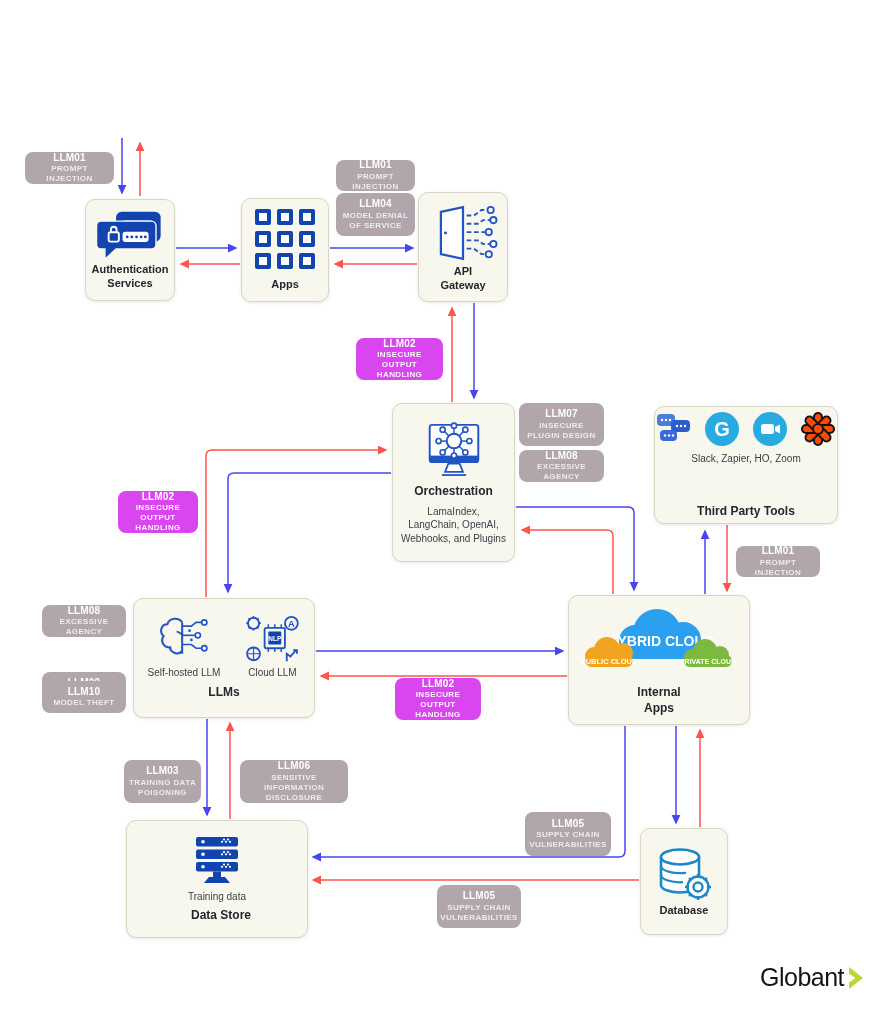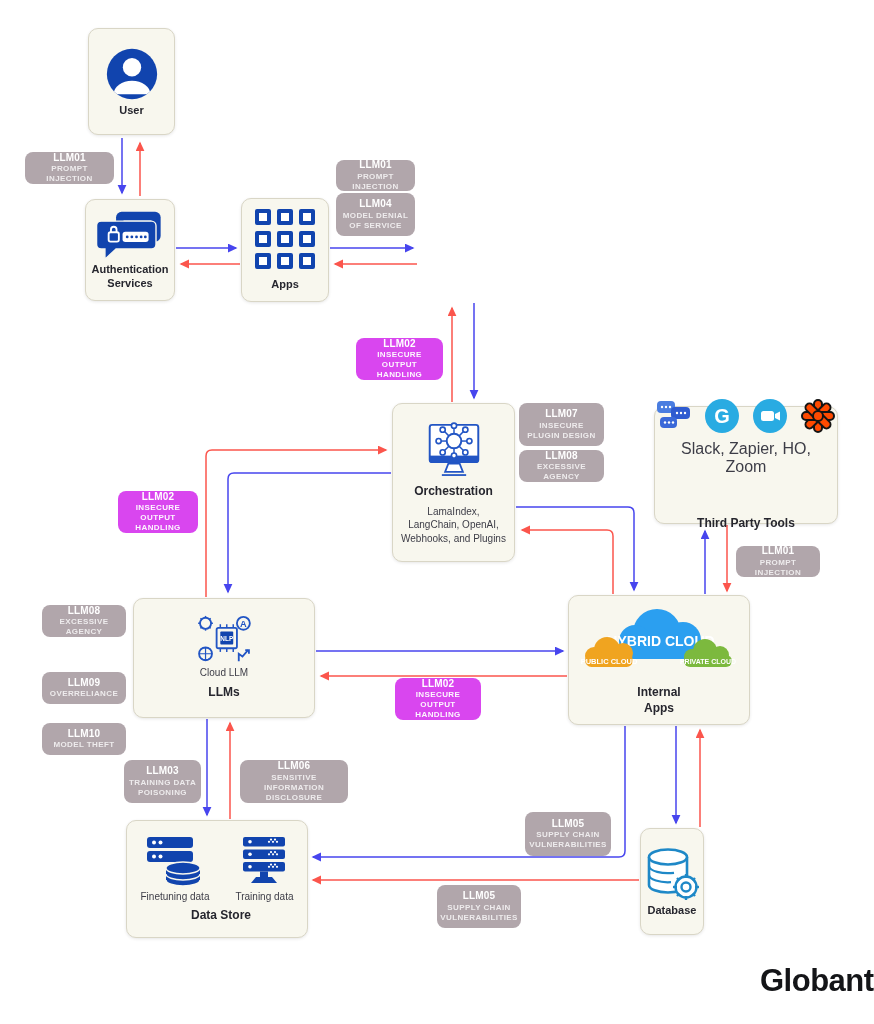--- a/index.html
+++ b/index.html
@@ -19,21 +19,21 @@
     border:1px solid #d9d6c6;
     border-radius:10px;
     box-shadow:0 1px 3px rgba(60,60,60,.12);
     display:flex; flex-direction:column;
     align-items:center; justify-content:center;
     text-align:center;
     padding:6px 4px;
   }
   .node .title { font-weight:bold; color:#26262e; font-size:11px; line-height:1.3; white-space:pre-line; }
   .node .subtitle { color:#3d3d47; font-size:10px; line-height:1.35; margin-top:5px; }
-  .node .caption { color:#3d3d47; font-size:16px; margin:6px 0 0 0; }
+  .node .caption { color:#3d3d47; font-size:10px; margin:6px 0 0 0; }
   .icon-row { display:flex; gap:10px; align-items:center; justify-content:center; }
   .icon-col { display:flex; flex-direction:column; align-items:center; gap:4px; }
   .mini-label { font-size:10px; color:#3d3d47; }
 
   .threat {
     position:absolute;
     border-radius:8px;
     color:#fff;
     text-align:center;
     display:flex; flex-direction:column;
@@ -48,21 +48,21 @@
   .threat.purple .name { color:rgba(255,255,255,.95); }
 
   
   .apps-grid { display:grid; grid-template-columns:repeat(3,16px); grid-template-rows:repeat(3,16px); gap:6px; }
   .apps-grid div { border:4px solid #1144ae; border-radius:2px; background:#fff; }
 
   #brand {
     position:absolute; left:760px; top:963px;
     display:flex; align-items:center; gap:3px;
   }
-  #brand .word { font-weight:bold; font-size:31px; color:#141518; letter-spacing:-.5px; }
+  #brand .word { font-weight:normal; font-size:25px; color:#141518; letter-spacing:-.5px; }
 </style>
 </head>
 <body>
 
 <div id="canvas">
 
   <svg class="connectors" width="874" height="1024">
     <defs>
       <marker id="ab" markerWidth="7" markerHeight="7" refX="5.5" refY="3" orient="auto">
         <path d="M0,0 L6.5,3 L0,6 Z" fill="#4745ee"></path>
@@ -102,35 +102,20 @@
 
       <path d="M625,726 L625,851 Q625,857 619,857 L313,857" stroke="#4745ee" marker-end="url(#ab)"></path>
 
       <path d="M676,726 L676,823" stroke="#4745ee" marker-end="url(#ab)"></path>
       <path d="M700,827 L700,730" stroke="#fb554c" marker-end="url(#ar)"></path>
 
       <path d="M639,880 L313,880" stroke="#fb554c" marker-end="url(#ar)"></path>
     </g>
   </svg>
 
-  <div class="node" style="left:88px;top:28px;width:87px;height:107px;">
-    <svg width="58" height="58" viewBox="0 0 60 60">
-      <defs>
-          <clipPath id="uclip">
-            <circle cx="30" cy="30" r="26"></circle>
-          </clipPath>
-        </defs>
-      <circle cx="30" cy="30" r="26" fill="#1144ae"></circle>
-      <g clip-path="url(#uclip)">
-        <circle cx="30" cy="23" r="9.5" fill="#fff"></circle>
-        <path d="M11,51 a19,14 0 0 1 38,0 z" fill="#fff"></path>
-      </g>
-    </svg>
-    <div class="title">User</div>
-  </div>
 
   <div class="node" style="left:85px;top:199px;width:90px;height:102px;">
     <svg width="66" height="52" viewBox="0 0 70 56">
       <rect x="20" y="2" width="48" height="32" rx="6" fill="#1144ae"></rect>
       <g stroke="#ffffff" stroke-width="1.4">
           <line x1="28" y1="12" x2="58" y2="12"></line>
           <line x1="28" y1="18" x2="52" y2="18"></line>
         </g>
       <path d="M4,12 h54 a5,5 0 0 1 5,5 v20 a5,5 0 0 1 -5,5 h-38 l-12,11 v-11 h-4 a5,5 0 0 1 -5,-5 v-20 a5,5 0 0 1 5,-5 z" fill="#1144ae" stroke="#f8f7ee" stroke-width="1.5"></path>
       <rect x="12" y="24" width="11" height="10" rx="2" fill="none" stroke="#fff" stroke-width="2"></rect>
@@ -156,20 +141,42 @@
         <div></div>
         <div></div>
         <div></div>
         <div></div>
         <div></div>
         <div></div>
     </div>
     <div class="title" style="margin-top:8px;">Apps</div>
   </div>
 
+  <div class="node" style="left:418px;top:192px;width:90px;height:110px;">
+    <svg width="70" height="62" viewBox="0 0 76 66">
+      <path d="M14,10 L38,5 L38,61 L14,56 Z" fill="#fff" stroke="#2255c4" stroke-width="2.4"></path>
+      <circle cx="19" cy="33" r="1.6" fill="#2255c4"></circle>
+      <g stroke="#2255c4" stroke-width="2" fill="none">
+        <path d="M42,14 h8 l8,-6 h6" stroke-dasharray="5,3"></path>
+        <path d="M42,23 h12 l6,-4 h8" stroke-dasharray="5,3"></path>
+        <path d="M42,32 h20" stroke-dasharray="5,3"></path>
+        <path d="M42,41 h12 l6,4 h8" stroke-dasharray="5,3"></path>
+        <path d="M42,50 h8 l8,6 h4" stroke-dasharray="5,3"></path>
+      </g>
+      <g fill="#fff" stroke="#2255c4" stroke-width="2">
+        <circle cx="68" cy="8" r="3.4"></circle>
+          <circle cx="71" cy="19" r="3.4"></circle>
+          <circle cx="66" cy="32" r="3.4"></circle>
+          <circle cx="71" cy="45" r="3.4"></circle>
+          <circle cx="66" cy="56" r="3.4"></circle>
+      </g>
+    </svg>
+    <div class="title">API
+Gateway</div>
+  </div>
 
   <div class="node" style="left:392px;top:403px;width:123px;height:159px;padding:16px 8px;">
     <svg width="86" height="74" viewBox="0 0 86 74">
       <rect x="13" y="6" width="60" height="46" rx="3" fill="#fff" stroke="#2255c4" stroke-width="2.4"></rect>
       <rect x="13" y="44" width="60" height="8" fill="#2255c4"></rect>
       <path d="M36,54 L50,54 L54,64 L32,64 Z" fill="#fff" stroke="#2255c4" stroke-width="2.2"></path>
       <line x1="28" y1="68" x2="58" y2="68" stroke="#2255c4" stroke-width="2.2"></line>
       <circle cx="43" cy="26" r="9" fill="none" stroke="#2255c4" stroke-width="2.4"></circle>
       <g stroke="#2255c4" stroke-width="1.8">
         <line x1="43" y1="17" x2="43" y2="9"></line>
@@ -238,20 +245,42 @@
       </svg>
     </div>
     <div class="caption">Slack, Zapier, HO, Zoom</div>
     <div class="title" style="font-size:12px;margin-top:40px;">Third Party Tools</div>
   </div>
 
   <div class="node" style="left:133px;top:598px;width:182px;height:120px;">
     <div class="icon-row" style="gap:24px;">
       <div class="icon-col">
         <svg width="56" height="48" viewBox="0 0 60 52">
+          <path d="M28,8 c-4,-6 -14,-5 -16,2 c-7,0 -9,9 -4,13 c-4,5 0,13 7,12 c0,6 9,9 13,4" fill="none" stroke="#2255c4" stroke-width="2.2"></path>
+          <path d="M28,8 v34" stroke="#2255c4" stroke-width="2.2"></path>
+          <path d="M22,18 c3,0 4,3 7,3" fill="none" stroke="#2255c4" stroke-width="1.8"></path>
+          <g stroke="#2255c4" stroke-width="1.8" fill="none">
+            <path d="M28,12 h10 l5,-4 h6"></path>
+              <path d="M28,22 h14"></path>
+              <path d="M28,32 h10 l5,4 h6"></path>
+          </g>
+          <g fill="#fff" stroke="#2255c4" stroke-width="1.8">
+            <circle cx="52" cy="8" r="2.8"></circle>
+              <circle cx="45" cy="22" r="2.8"></circle>
+              <circle cx="52" cy="36" r="2.8"></circle>
+          </g>
+          <g fill="#2255c4">
+              <circle cx="36" cy="17" r="1.5"></circle>
+              <circle cx="38" cy="27" r="1.5"></circle>
+            </g>
+        </svg>
+        <div class="mini-label">Self-hosted LLM</div>
+      </div>
+      <div class="icon-col">
+        <svg width="56" height="48" viewBox="0 0 60 52">
           <circle cx="10" cy="9" r="6" fill="none" stroke="#2255c4" stroke-width="2"></circle>
           <g stroke="#2255c4" stroke-width="1.6">
             <line x1="10" y1="1" x2="10" y2="3"></line>
               <line x1="10" y1="15" x2="10" y2="17"></line>
               <line x1="2" y1="9" x2="4" y2="9"></line>
               <line x1="16" y1="9" x2="18" y2="9"></line>
             <line x1="4.5" y1="3.5" x2="6" y2="5"></line>
               <line x1="14" y1="13" x2="15.5" y2="14.5"></line>
               <line x1="4.5" y1="14.5" x2="6" y2="13"></line>
               <line x1="14" y1="5" x2="15.5" y2="3.5"></line>
@@ -303,41 +332,20 @@
         <rect x="107" y="52" width="48" height="12" rx="6"></rect>
       </g>
       <text x="131" y="61" text-anchor="middle" font-family="Liberation Sans, sans-serif" font-weight="bold" font-size="7" fill="#fff">PRIVATE CLOUD</text>
     </svg>
     <div class="title" style="font-size:12px;">Internal
 Apps</div>
   </div>
 
   <div class="node" style="left:126px;top:820px;width:182px;height:118px;">
     <div class="icon-row" style="gap:26px;">
-      <div class="icon-col">
-        <svg width="58" height="52" viewBox="0 0 58 52">
-          <rect x="1" y="2" width="46" height="11" rx="3" fill="#1144ae"></rect>
-          <g fill="#fff">
-              <circle cx="8" cy="7.5" r="2"></circle>
-              <circle cx="14.5" cy="7.5" r="2"></circle>
-            </g>
-          <rect x="1" y="16" width="46" height="11" rx="3" fill="#1144ae"></rect>
-          <g fill="#fff">
-              <circle cx="8" cy="21.5" r="2"></circle>
-              <circle cx="14.5" cy="21.5" r="2"></circle>
-            </g>
-          <g>
-            <path d="M20,33 a17,6 0 0 1 34,0 v12 a17,6 0 0 1 -34,0 z" fill="#1144ae"></path>
-            <ellipse cx="37" cy="33" rx="17" ry="6" fill="#1144ae" stroke="#f8f7ee" stroke-width="1.4"></ellipse>
-            <path d="M20,39 a17,6 0 0 0 34,0" fill="none" stroke="#f8f7ee" stroke-width="1.4"></path>
-            <path d="M20,45 a17,6 0 0 0 34,0" fill="none" stroke="#f8f7ee" stroke-width="1.4"></path>
-          </g>
-        </svg>
-        <div class="mini-label">Finetuning data</div>
-      </div>
       <div class="icon-col">
         <svg width="46" height="52" viewBox="0 0 46 52">
           <g>
             <rect x="2" y="2" width="42" height="9.5" rx="2" fill="#1144ae"></rect>
             <circle cx="9" cy="6.8" r="1.8" fill="#fff"></circle>
               <g fill="#fff">
                 <circle cx="28" cy="6.8" r="1.1"></circle>
                 <circle cx="32" cy="6.8" r="1.1"></circle>
                 <circle cx="36" cy="6.8" r="1.1"></circle>
                 <circle cx="30" cy="4.6" r="1.1"></circle>
@@ -364,21 +372,21 @@
             <rect x="19" y="36.5" width="8" height="6" fill="#1144ae"></rect>
             <path d="M10,48 h26 l-5,-6 h-16 z" fill="#1144ae"></path>
           </g>
         </svg>
         <div class="mini-label">Training data</div>
       </div>
     </div>
     <div class="title" style="font-size:12px;margin-top:6px;padding-left:8px;">Data Store</div>
   </div>
 
-  <div class="node" style="left:640px;top:828px;width:64px;height:107px;">
+  <div class="node" style="left:640px;top:828px;width:88px;height:107px;">
     <svg width="62" height="58" viewBox="0 0 62 58">
       <path d="M8,12 v28 a19,7.5 0 0 0 38,0 v-28" fill="#fff" stroke="#1e88c7" stroke-width="2.6"></path>
       <ellipse cx="27" cy="12" rx="19" ry="7.5" fill="#fff" stroke="#1e88c7" stroke-width="2.6"></ellipse>
       <path d="M8,21 a19,7.5 0 0 0 25,6.8" fill="none" stroke="#1e88c7" stroke-width="2.2"></path>
       <path d="M8,30 a19,7.5 0 0 0 22,7.2" fill="none" stroke="#1e88c7" stroke-width="2.2"></path>
       <g>
         <circle cx="45" cy="42" r="10.5" fill="#fff" stroke="#1e88c7" stroke-width="2.4"></circle>
         <g stroke="#1e88c7" stroke-width="2.4">
           <line x1="45" y1="29" x2="45" y2="33"></line>
             <line x1="45" y1="51" x2="45" y2="55"></line>
@@ -428,21 +436,21 @@
     <span class="name">INSECURE OUTPUT HANDLING</span>
   </div>
   <div class="threat gray" style="left:42px;top:605px;width:84px;height:32px;">
     <span class="code">LLM08</span>
     <span class="name">EXCESSIVE AGENCY</span>
   </div>
   <div class="threat gray" style="left:42px;top:672px;width:84px;height:32px;">
     <span class="code">LLM09</span>
     <span class="name">OVERRELIANCE</span>
   </div>
-  <div class="threat gray" style="left:42px;top:723px;width:84px;height:32px;">
+  <div class="threat gray" style="left:42px;top:681px;width:84px;height:32px;">
     <span class="code">LLM10</span>
     <span class="name">MODEL THEFT</span>
   </div>
   <div class="threat purple" style="left:395px;top:678px;width:86px;height:42px;">
     <span class="code">LLM02</span>
     <span class="name">INSECURE OUTPUT HANDLING</span>
   </div>
   <div class="threat gray" style="left:124px;top:760px;width:77px;height:43px;">
     <span class="code">LLM03</span>
     <span class="name">TRAINING DATA POISONING</span>

